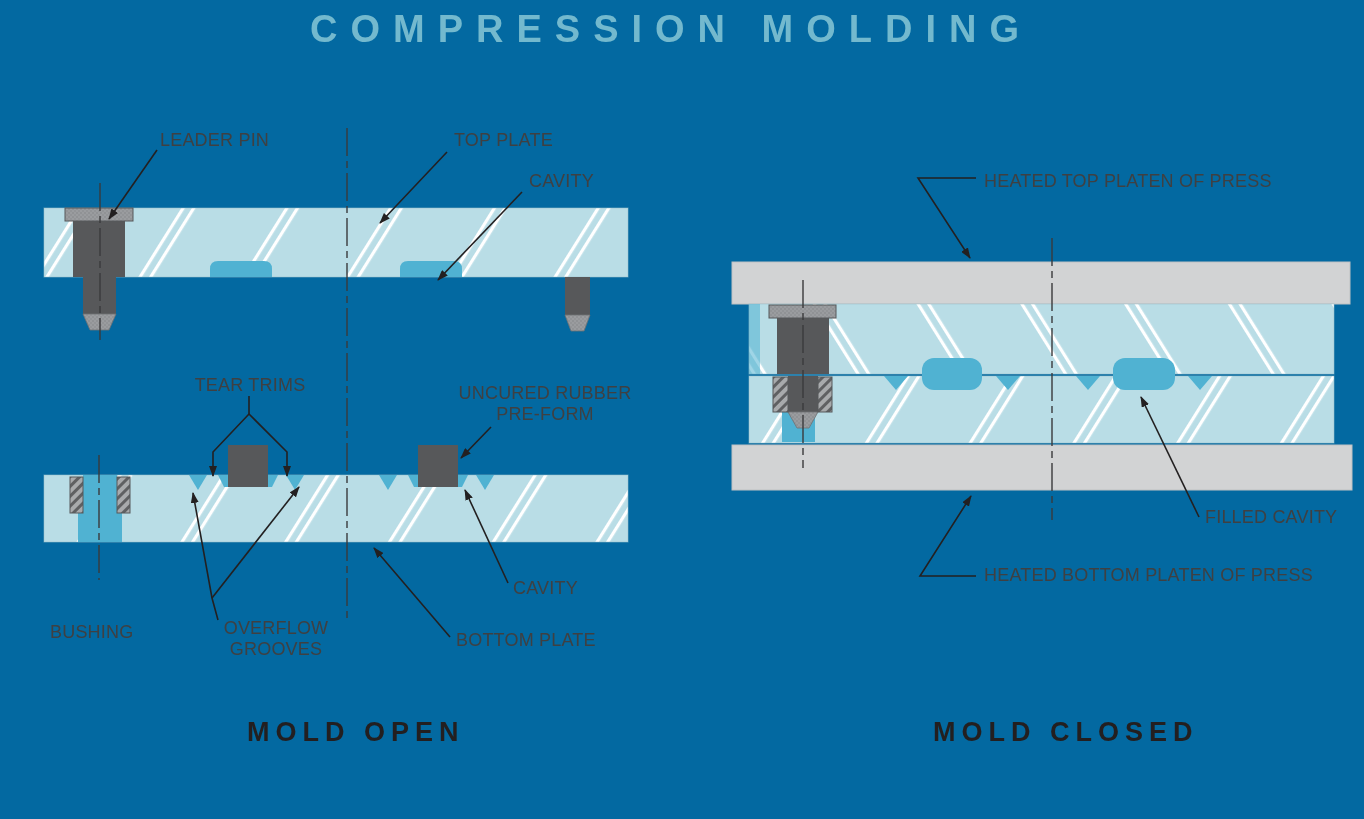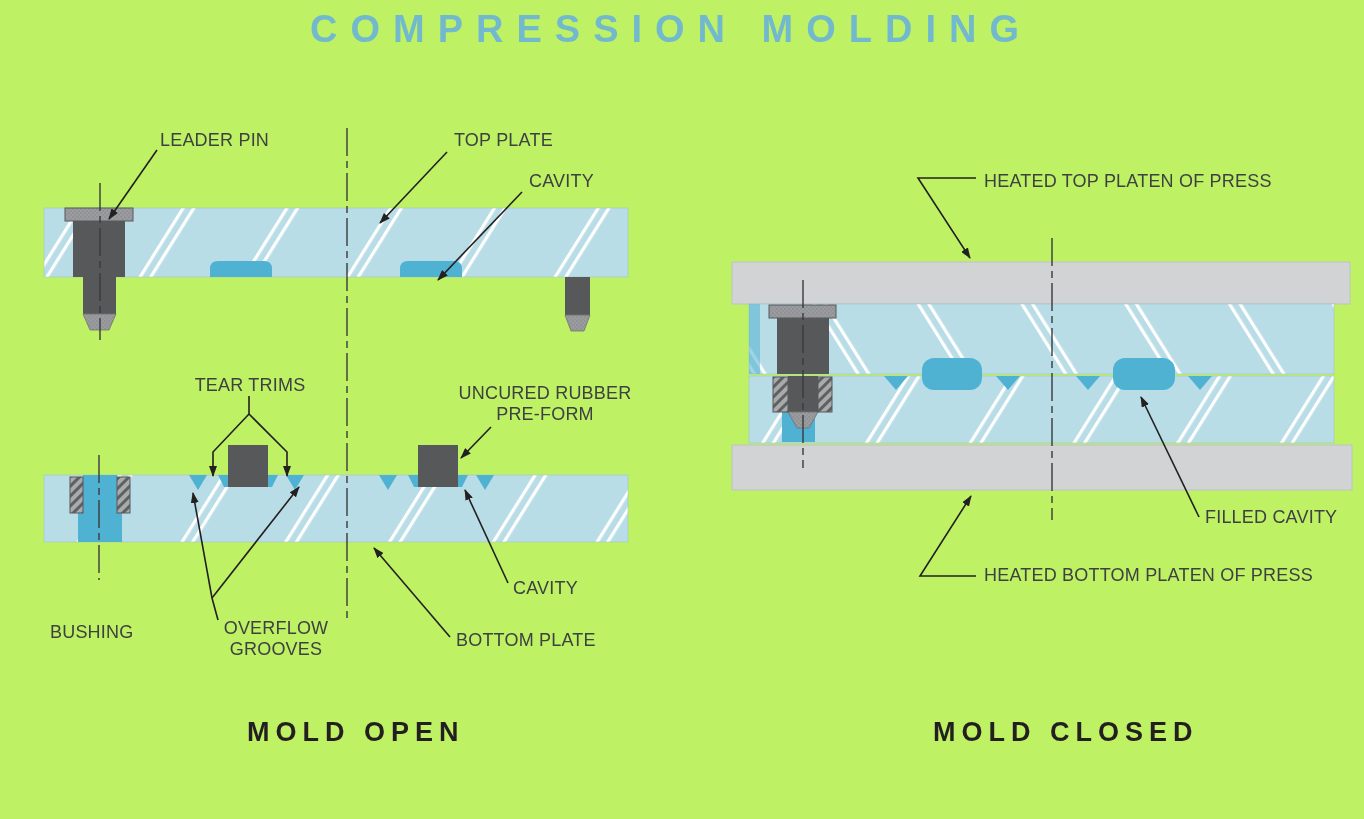--- a/index.html
+++ b/index.html
@@ -1,16 +1,16 @@
 <!DOCTYPE html>
 <html style="--title: #73b9ce; --caption: #231f20; --text: #3f4042; --line: #232021; --plate: #b9dde6; --cavity: #50b2d2; --metal_dark: #57585a; --metal_light: #9a9c9f; --platen: #d2d3d4; --hatch: #ffffff;"><head>
 <meta charset="utf-8">
 <style>
   html,body{margin:0;padding:0;background:#ffffff;}
-  .stage{position:relative;width:1364px;height:819px;background:#bef264;overflow:hidden;
+  .stage{position:relative;width:1364px;height:819px;background:#0369a1;overflow:hidden;
          font-family:"Liberation Sans", sans-serif;}
   svg{display:block;}
   .title-text{fill:var(--title);font-size:38px;font-weight:bold;letter-spacing:13px;}
   .caption-text{fill:var(--caption);font-size:27px;font-weight:bold;letter-spacing:6px;}
   .lbl{fill:var(--text);font-size:18px;letter-spacing:0.2px;}
   .lbl-mid{text-anchor:middle;}
   .leader{stroke:var(--line);stroke-width:1.6;fill:none;}
   .cline{stroke:#3a3a3c;stroke-width:1.4;fill:none;stroke-dasharray:28 5 7 5;}
   .plate-edge{stroke:#9cc2cc;stroke-width:1;fill:none;opacity:.55;}
   .platen-edge{stroke:#bfc1c3;stroke-width:1;fill:none;}

